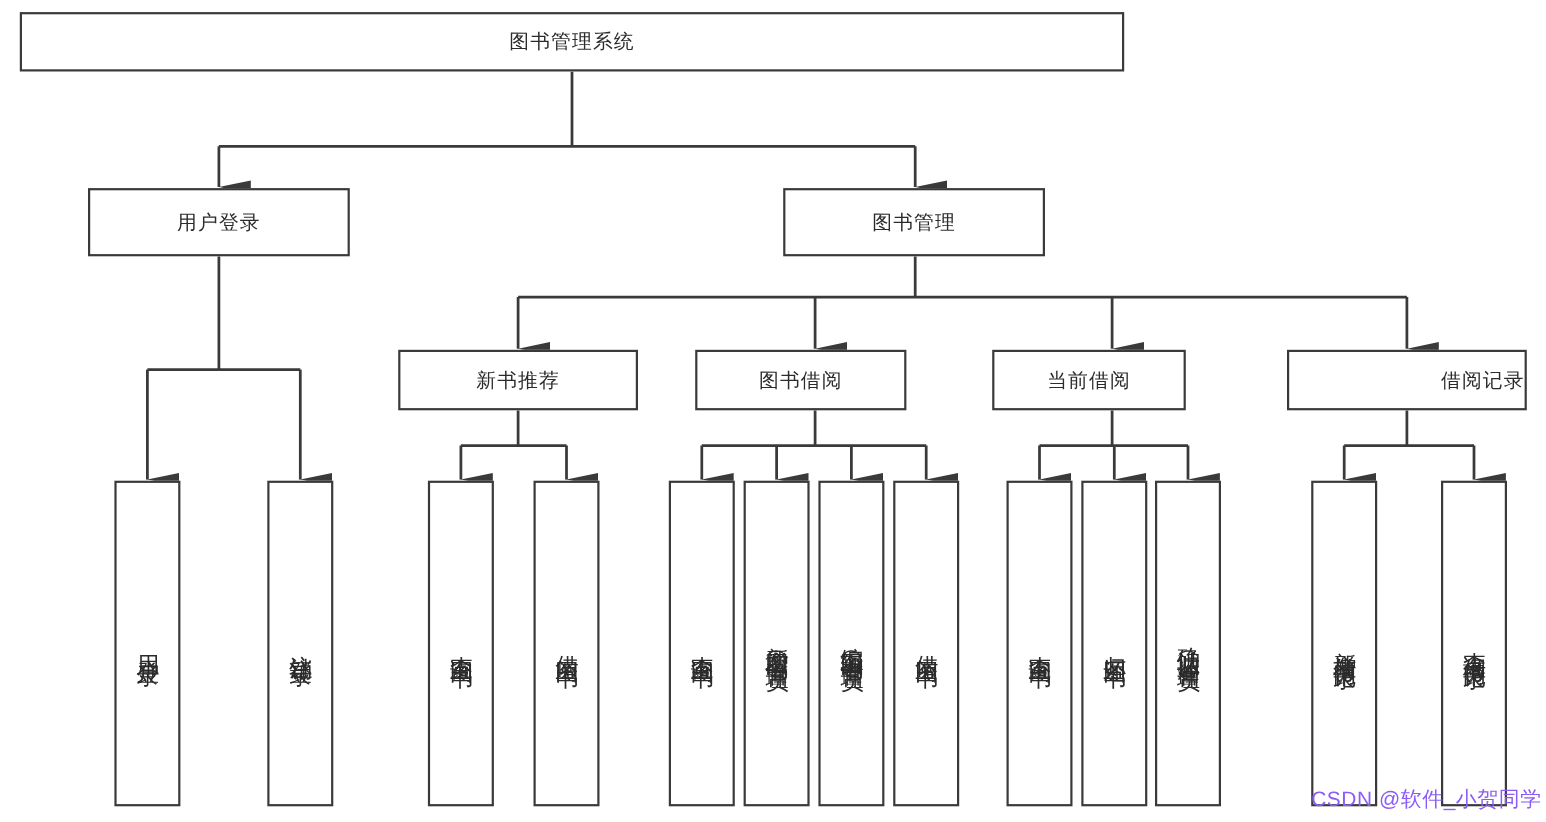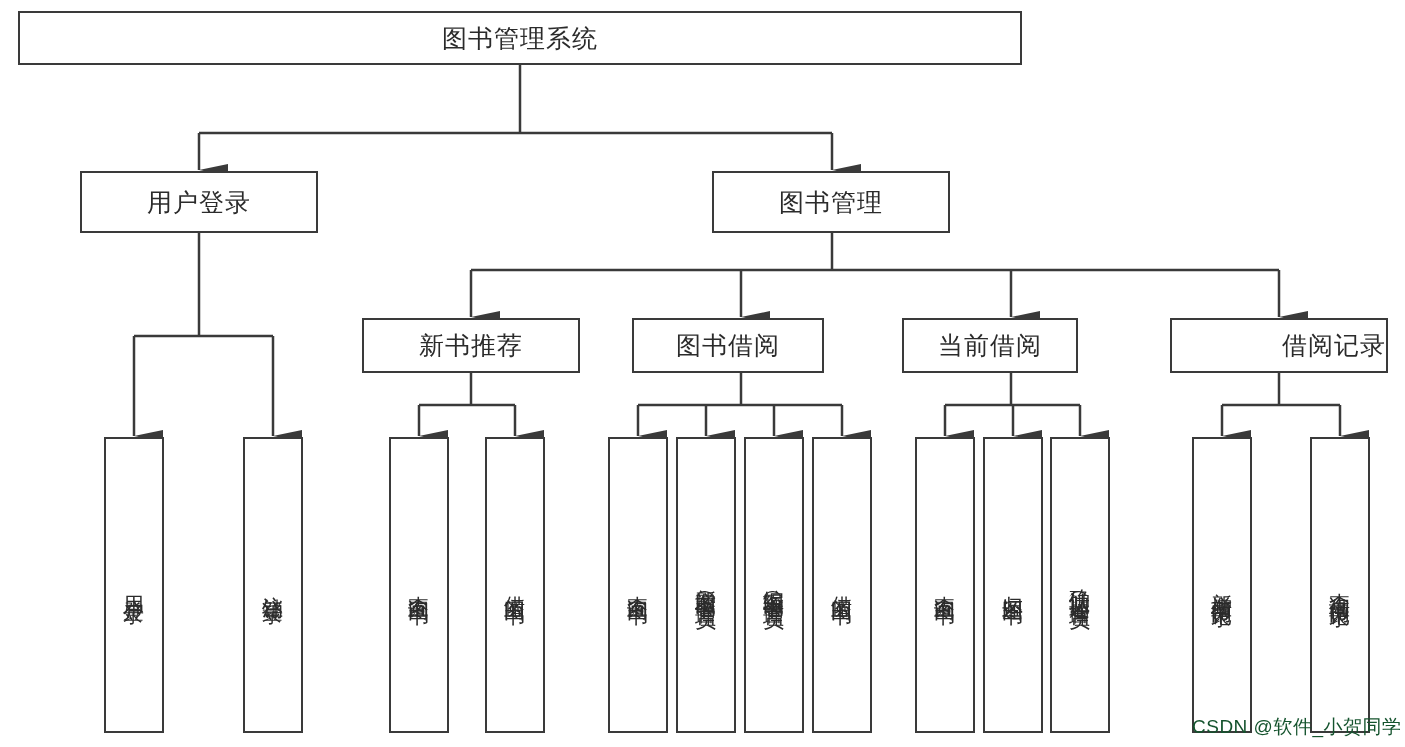--- a/index.html
+++ b/index.html
@@ -29,39 +29,39 @@
     position: absolute;
     box-sizing: border-box;
     background: #ffffff;
     border: 2px solid #3a3a3a;
     display: flex;
     align-items: center;
     justify-content: center;
     color: #2b2b2b;
   }
   .node.horiz {
-    font-size: 25px;
+    font-size: 18px;
     letter-spacing: 1px;
   }
   .node.vert {
     font-size: 21px;
     padding: 6px 0;
   }
   .vlabel {
     writing-mode: vertical-rl;
     text-orientation: upright;
     letter-spacing: 3px;
     line-height: 1;
     white-space: nowrap;
     display: block;
   }
   .watermark {
     position: absolute;
     font-size: 19px;
-    color: #14532d;
+    color: #8b5cf6;
     white-space: nowrap;
     letter-spacing: 0.5px;
   }
 </style>
 </head>
 <body>
 
 <div id="canvas">
 
   <svg id="wires" viewBox="0 0 1405 747" xmlns="http://www.w3.org/2000/svg">

